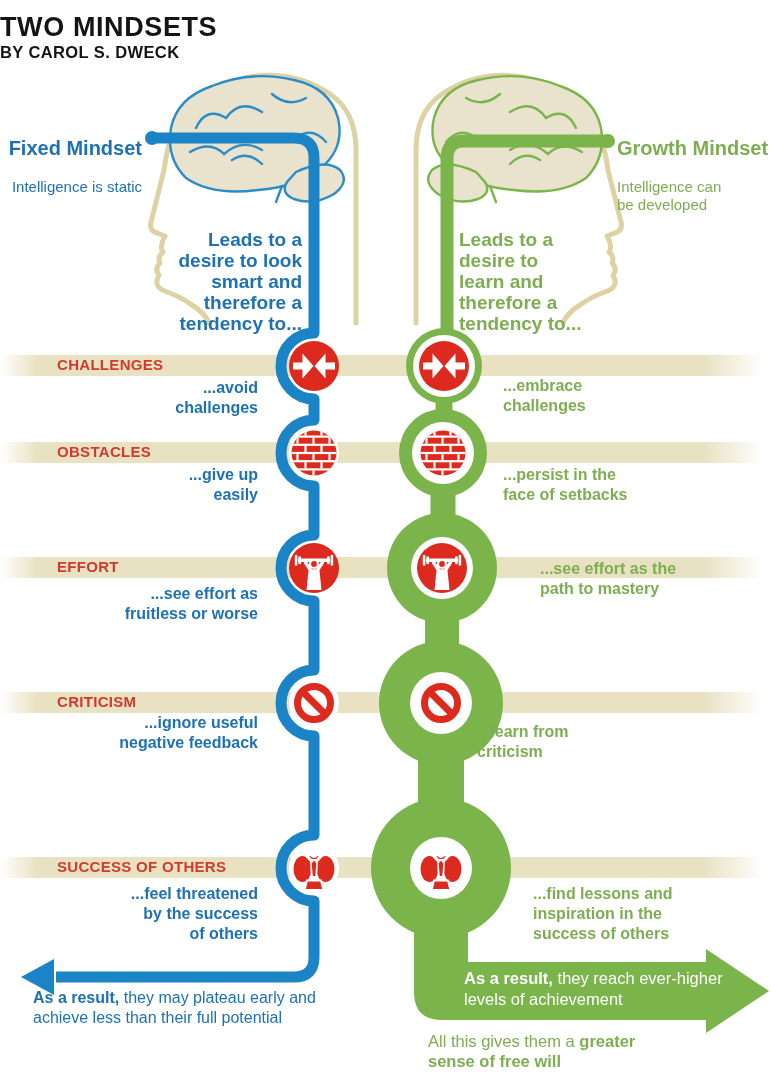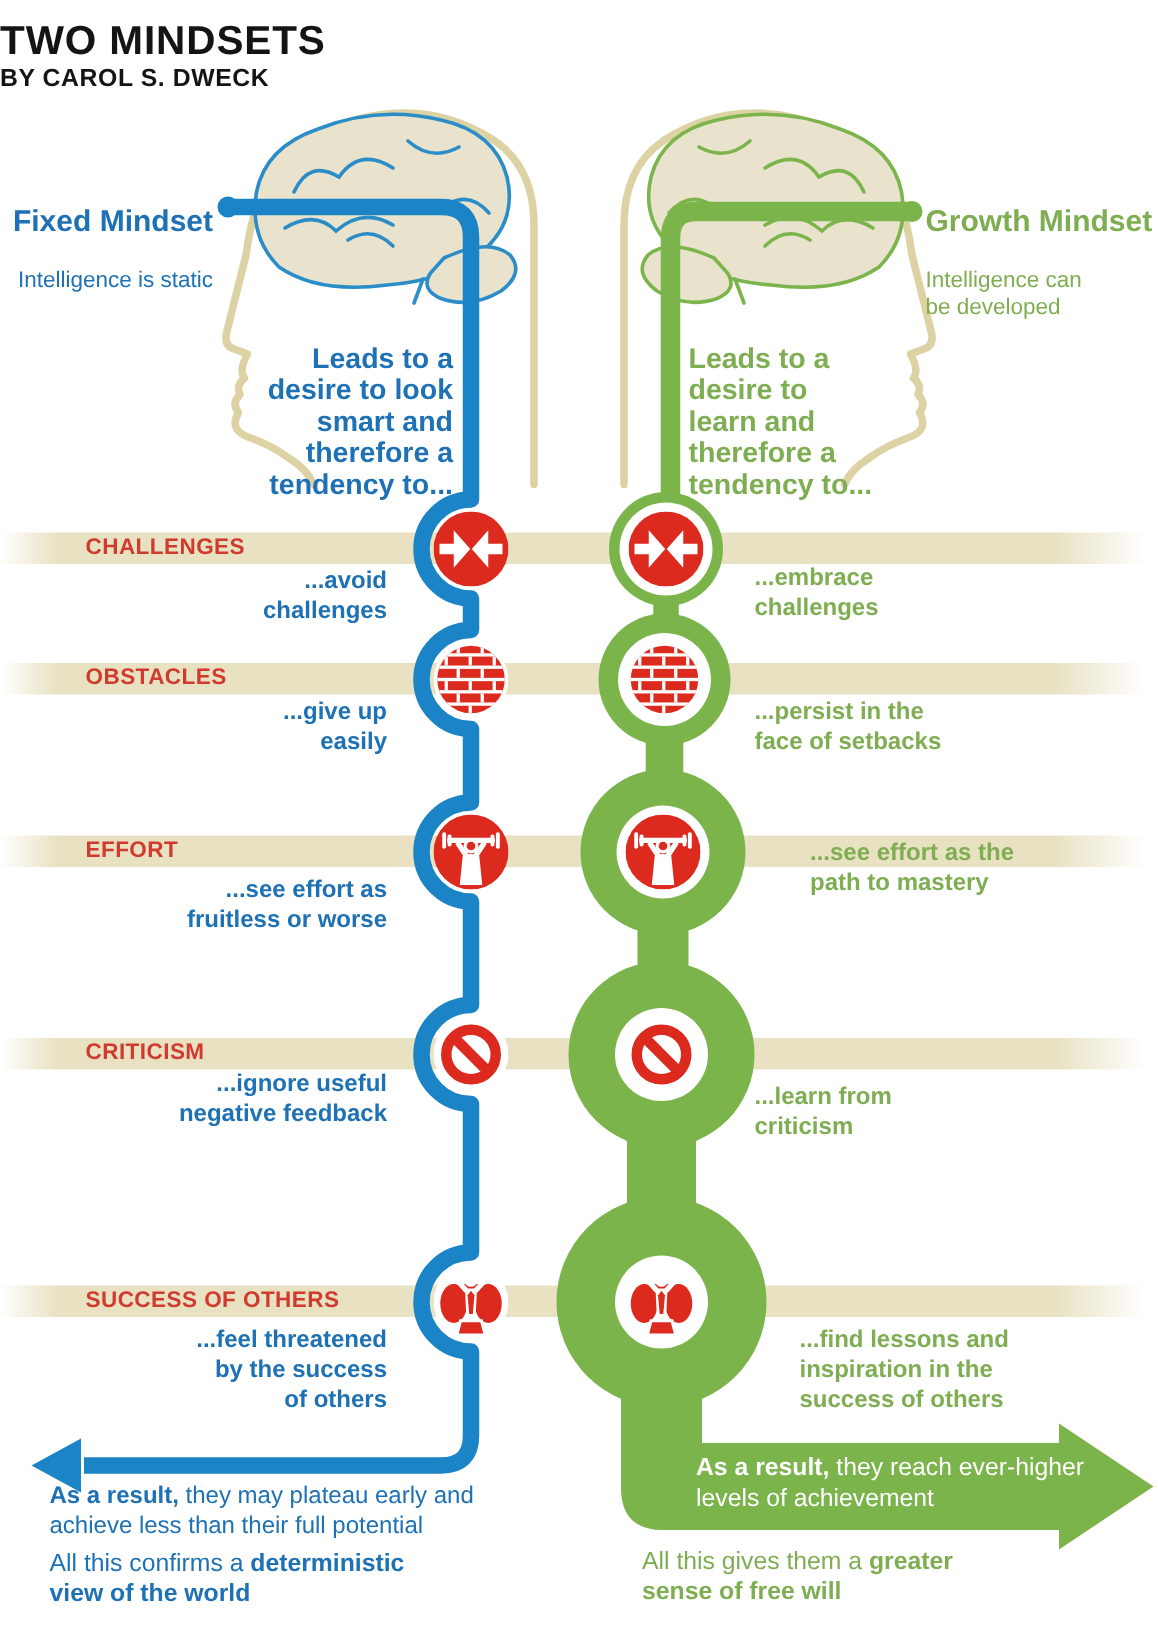--- a/index.html
+++ b/index.html
@@ -245,25 +245,24 @@
   <div class="txt ra blue beh" style="left:38px; top:884px; width:220px;">...feel threatened
 by the success
 of others</div>
 
   <div class="txt green beh" style="left:503px; top:376px; width:220px;">...embrace
 challenges</div>
   <div class="txt green beh" style="left:503px; top:465px; width:220px;">...persist in the
 face of setbacks</div>
   <div class="txt green beh" style="left:503px; top:559px; width:220px;margin-left:37px;">...see effort as the
 path to mastery</div>
-  <div class="txt green beh" style="left:503px; top:722px; width:220px;">...learn from
+  <div class="txt green beh" style="left:477px; top:722px; width:220px;">...learn from
 criticism</div>
   <div class="txt green beh" style="left:533px; top:884px; width:220px;">...find lessons and
 inspiration in the
 success of others</div>
 
   <div class="txt blue result" style="left:33px; top:988px; width:285px;"><span class="b">As a result,</span><span> they may plateau early and achieve less than their full potential</span></div>
-  <div class="txt blue concl" style="left:33px; top:1032px; width:262px;"><span>All this confirms a </span><span class="b">deterministic view of the world</span></div>
 
   <div class="txt white result" style="left:464px; top:968px; width:292px; font-size:16.5px; line-height:21px;"><span class="b">As a result,</span><span> they reach ever-higher levels of achievement</span></div>
   <div class="txt green concl" style="left:428px; top:1031px; width:232px;"><span>All this gives them a </span><span class="b">greater sense of free will</span></div>
 
 </div>
 
 </body></html>

